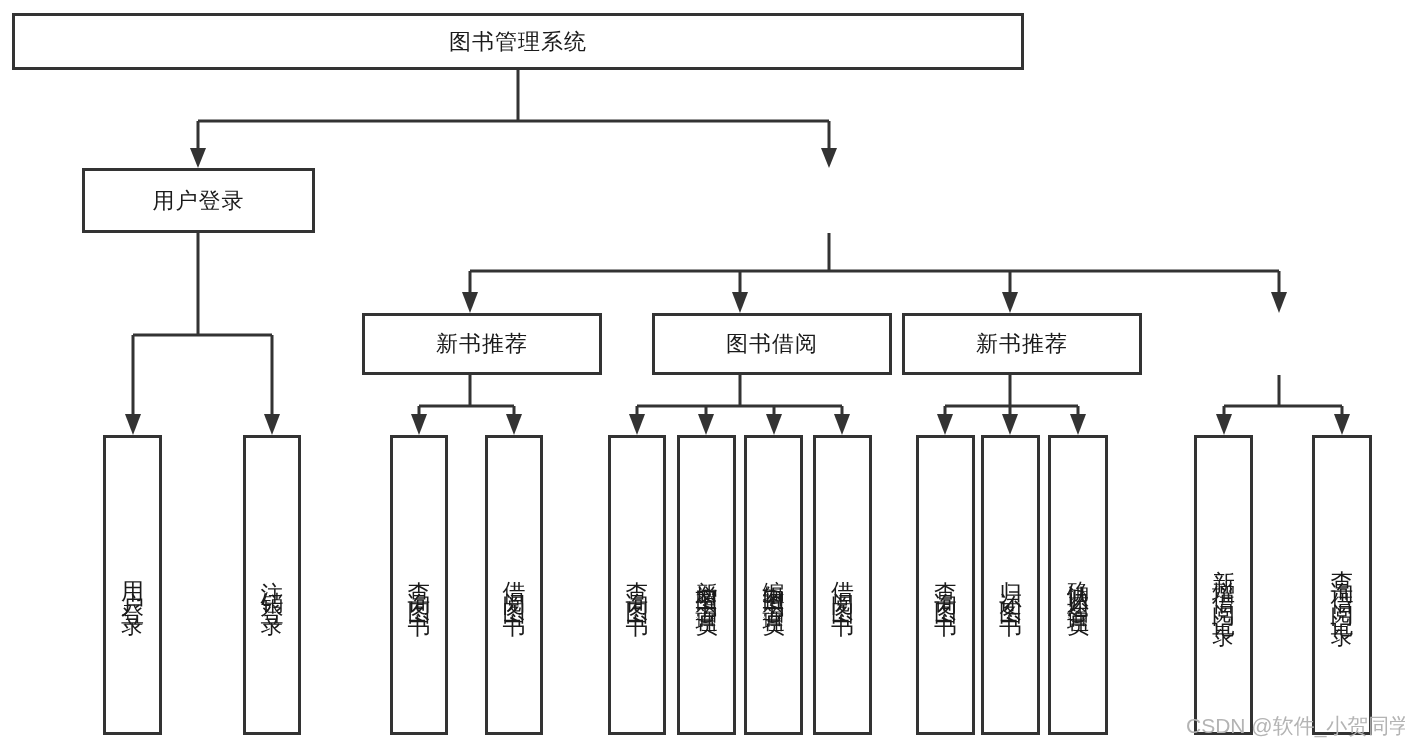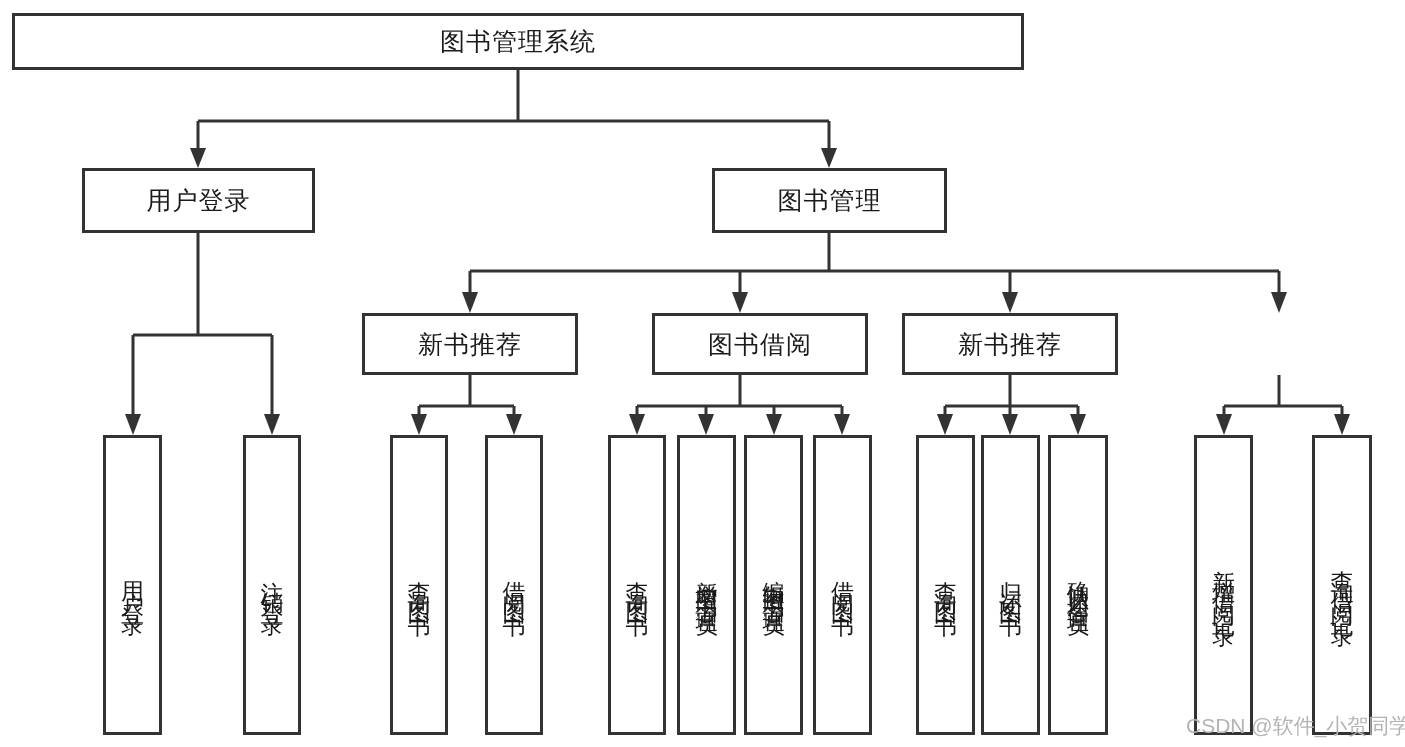--- a/index.html
+++ b/index.html
@@ -31,28 +31,28 @@
     position: absolute;
     box-sizing: border-box;
     background: var(--fill, #ffffff);
     border: 3px solid var(--border, #333333);
     display: flex;
     align-items: center;
     justify-content: center;
     z-index: 2;
   }
   .hlabel {
-    font-size: 25px;
+    font-size: 22px;
     letter-spacing: 1px;
     color: var(--text, #1a1a1a);
     white-space: nowrap;
   }
   .root-box  { left: 12px;  top: 13px;  width: 1012px; height: 57px; }
   .l1-box    { top: 168px; height: 65px; }
-  .l2-box    { top: 313px; height: 62px; width: 216px; }
+  .l2-box    { top: 313px; height: 62px; width: 240px; }
   .leaf      { top: 435px; height: 300px; }
   .vtext {
     writing-mode: vertical-rl;
     text-orientation: mixed;
     font-size: 23px;
     letter-spacing: 11px;
     color: var(--text, #1a1a1a);
     line-height: 1;
     max-height: 288px;
   }
@@ -110,23 +110,20 @@
     <polygon points="1334,414 1350,414 1342,435"></polygon>
   </svg>
 
   <div class="box root-box">
     <span class="hlabel">图书管理系统</span>
   </div>
 
   <div class="box l1-box" style="left:82px;width:233px;">
     <span class="hlabel">用户登录</span>
   </div>
-  <div class="box l1-box" style="left:712px;width:235px;">
-    <span class="hlabel">图书管理</span>
-  </div>
 
   <div class="box l2-box" style="left:362px;">
     <span class="hlabel">新书推荐</span>
   </div>
   <div class="box l2-box" style="left:652px;">
     <span class="hlabel">图书借阅</span>
   </div>
   <div class="box l2-box" style="left:902px;">
     <span class="hlabel">新书推荐</span>
   </div>

